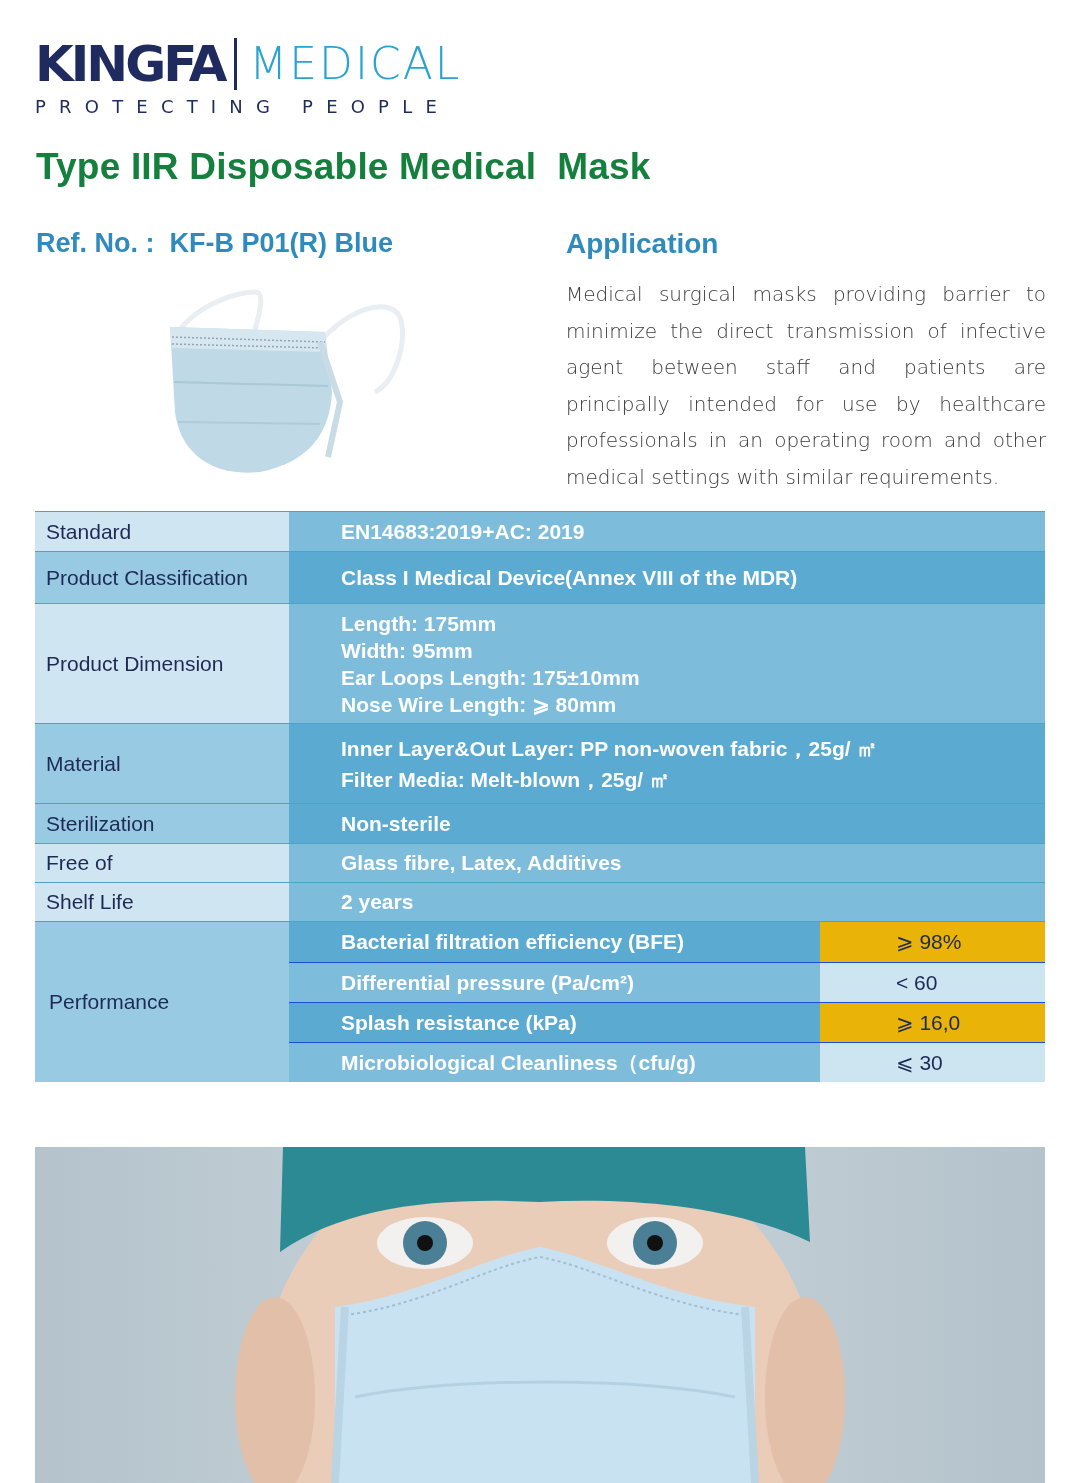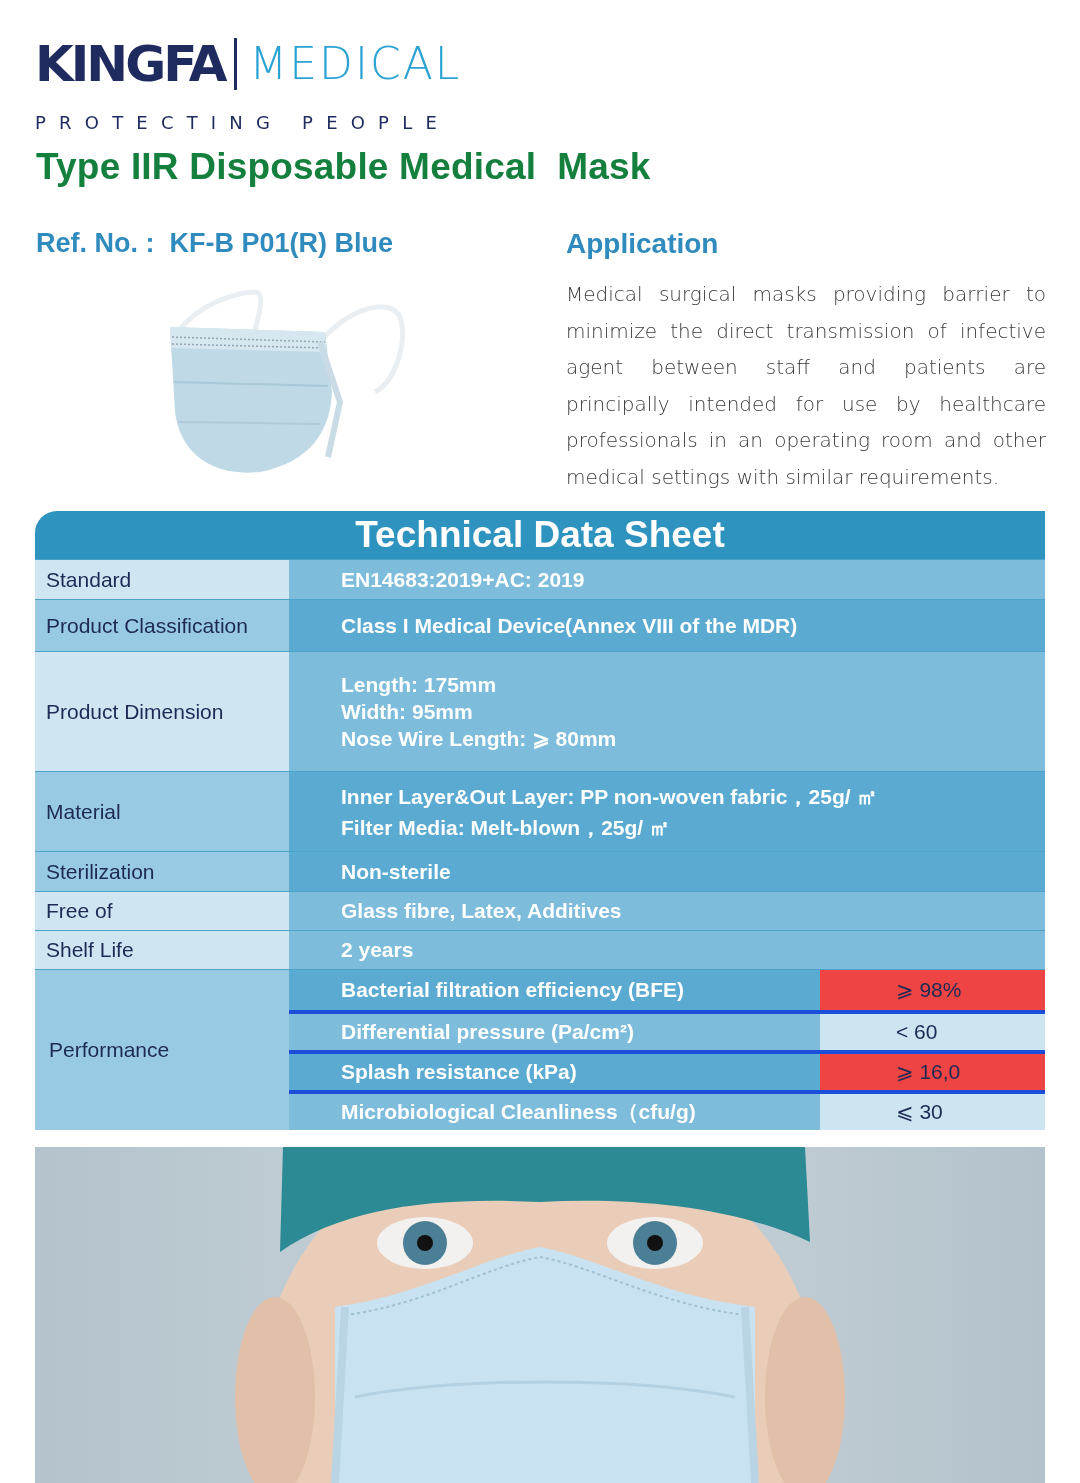--- a/index.html
+++ b/index.html
@@ -5,21 +5,21 @@
   * { box-sizing: border-box; margin: 0; padding: 0; }
   html, body { width: 1080px; height: 1483px; background: #ffffff; overflow: hidden; }
   body { position: relative; font-family: "Liberation Sans", sans-serif; }
 
   
   .logo { position: absolute; left: 35px; top: 36px; }
   .logo-row { display: flex; align-items: center; height: 56px; }
   .logo-kingfa { font-family: "DejaVu Sans", sans-serif; font-weight: bold; font-size: 50px; color: #1f2a5e; letter-spacing: -3px; line-height: 56px; transform: scaleX(1.0); }
   .logo-sep { width: 3px; height: 52px; background: #1f2a5e; margin: 0 12px 0 10px; }
   .logo-medical { font-family: "DejaVu Sans", sans-serif; font-weight: 300; font-size: 44px; color: #2aa3d3; letter-spacing: 2px; line-height: 56px; }
-  .logo-tagline { font-family: "DejaVu Sans", sans-serif; font-size: 18px; color: #1f2a5e; letter-spacing: 13.2px; margin-top: 20px; white-space: nowrap; }
+  .logo-tagline { font-family: "DejaVu Sans", sans-serif; font-size: 18px; color: #1f2a5e; letter-spacing: 13.2px; margin-top: 4px; white-space: nowrap; }
 
   .title { position: absolute; left: 36px; top: 146px; font-family: "Liberation Sans", sans-serif; font-weight: bold; font-size: 37px; color: #15803d; white-space: pre; letter-spacing: 0.2px; }
 
   .ref { position: absolute; left: 36px; top: 228px; font-weight: bold; font-size: 27px; color: #2f8bbd; white-space: pre; }
 
   .mask-image { position: absolute; left: 160px; top: 282px; width: 250px; height: 195px; }
 
   .app-heading { position: absolute; left: 566px; top: 228px; font-weight: bold; font-size: 28px; color: #2f8bbd; }
   .app-text { position: absolute; left: 566px; top: 276px; width: 480px; font-family: "DejaVu Sans", sans-serif; font-weight: 200; font-size: 20px; line-height: 36.5px; color: #3a3a3a; text-align: justify; }
 
@@ -30,25 +30,25 @@
   .row .label { width: 254px; padding-left: 11px; color: #1e2a55; font-size: 21px; display: flex; align-items: center; }
   .row .value { flex: 1; padding-left: 52px; color: #ffffff; font-weight: bold; font-size: 21px; display: flex; flex-direction: column; justify-content: center; }
   .lbl-light { background: #cfe6f2; }
   .lbl-mid { background: #98cbe3; }
   .val-light { background: #7dbcdb; }
   .val-dark { background: #5aaad2; }
 
   .perf { display: flex; border-top: 1px solid #4ba3c9; }
   .perf .label { width: 254px; padding-left: 14px; color: #1e2a55; font-size: 21px; display: flex; align-items: center; background: #98cbe3; }
   .perf-rows { flex: 1; display: flex; flex-direction: column; }
-  .perf-row { display: flex; height: 40px; border-top: 4px solid #1d4ed8; }
+  .perf-row { display: flex; height: 40px; border-top: 1px solid #1d4ed8; }
   .perf-row:first-child { border-top: none; }
   .perf-name { width: 531px; padding-left: 52px; color: #fff; font-weight: bold; font-size: 21px; display: flex; align-items: center; }
   .perf-val { flex: 1; padding-left: 76px; color: #1e2a55; font-size: 21px; display: flex; align-items: center; }
-  .pv-mid { background: #ef4444; }
+  .pv-mid { background: #eab308; }
   .pv-light { background: #cde5f1; }
 
   
   .photo { position: absolute; left: 35px; top: 1147px; width: 1010px; height: 336px; overflow: hidden; background: linear-gradient(90deg, #b4c3cc 0%, #c4d0d7 40%, #c6d1d8 60%, #b3c2cb 100%); }
 </style>
 </head>
 <body>
 
 <div class="logo">
   <div class="logo-row">
@@ -73,39 +73,39 @@
     <path d="M14 100 L168 104" stroke="#a9c8d8" stroke-width="2"></path>
     <path d="M18 140 L160 142" stroke="#afcbda" stroke-width="2"></path>
     <path d="M160 60 L180 120 L168 175" fill="none" stroke="#c9dce6" stroke-width="6"></path>
   </svg>
 </div>
 
 <h2 class="app-heading">Application</h2>
 <p class="app-text">Medical surgical masks providing barrier to minimize the direct transmission of infective agent between staff and patients are principally intended for use by healthcare professionals in an operating room and other medical settings with similar requirements.</p>
 
 <div class="tds">
-  <div class="tds-header">Technical Data Sheet</div>
 
   <div class="row" style="height:40px">
     <div class="label lbl-light">Standard</div>
     <div class="value val-light">
         <span>EN14683:2019+AC: 2019</span>
       </div>
   </div>
   <div class="row" style="height:52px">
     <div class="label lbl-mid">Product Classification</div>
     <div class="value val-dark">
         <span>Class I Medical Device(Annex VIII of the MDR)</span>
       </div>
   </div>
   <div class="row" style="height:120px">
     <div class="label lbl-light">Product Dimension</div>
     <div class="value val-light" style="line-height:27px">
       <span>Length: 175mm</span>
       <span>Width: 95mm</span>
+      <span>Ear Loops Length: 175±10mm</span>
       <span>Nose Wire Length:  ⩾ 80mm</span>
     </div>
   </div>
   <div class="row" style="height:80px">
     <div class="label lbl-mid">Material</div>
     <div class="value val-dark" style="line-height:31px">
       <span>Inner Layer&amp;Out Layer: PP non-woven fabric，25g/ ㎡</span>
       <span>Filter Media: Melt-blown，25g/ ㎡</span>
     </div>
   </div>

